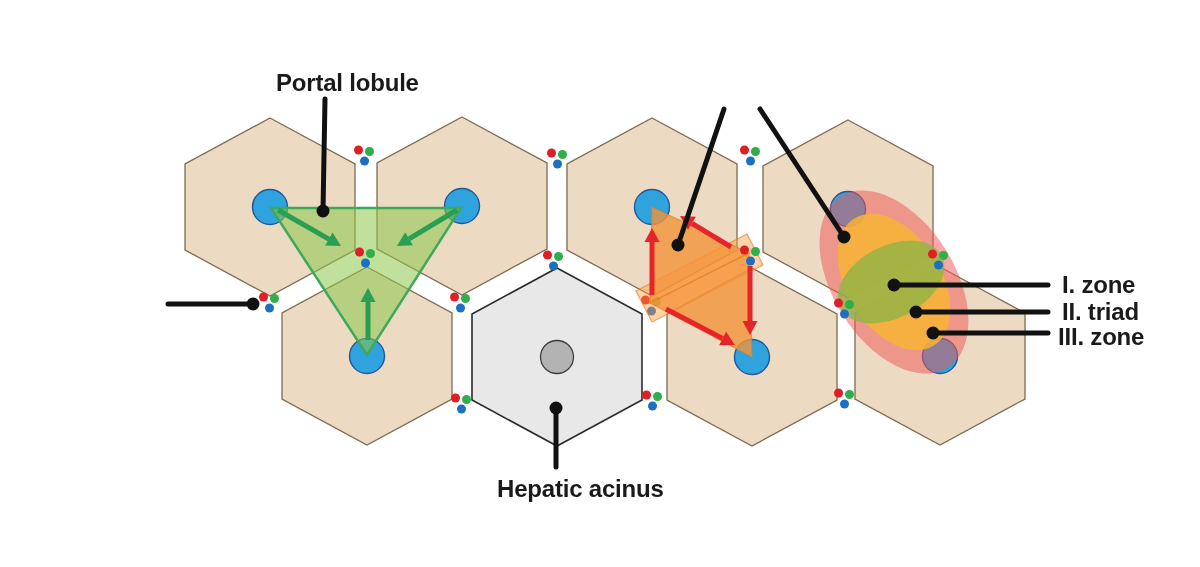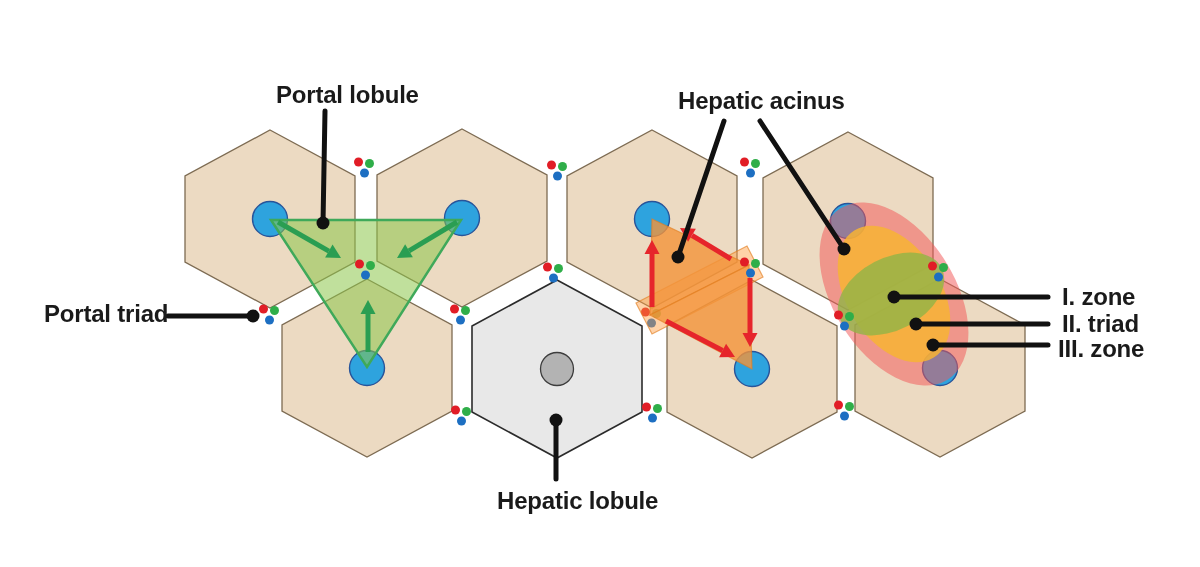--- a/index.html
+++ b/index.html
@@ -1,18 +1,18 @@
 <!DOCTYPE html>
 <html><head>
 <meta charset="utf-8">
 <style>
   html,body{margin:0;padding:0;background:#ffffff;}
   body{width:1200px;height:567px;position:relative;overflow:hidden;
        font-family:"Liberation Sans", sans-serif;}
-  .stage{position:absolute;left:0;top:16px;width:1200px;height:501px;}
+  .stage{position:absolute;left:0;top:4px;width:1200px;height:501px;}
   svg{position:absolute;left:0;top:0;}
   .lbl{position:absolute;font-size:24px;line-height:26px;font-weight:600;
        color:#1a1a1a;white-space:nowrap;letter-spacing:-0.2px;}
 </style>
 </head>
 <body>
 
 <div class="stage">
   <svg id="diagram-svg" width="1200" height="567" viewBox="0 0 1200 567">
       <polygon points="270,114 355,160 355,246 270,292 185,246 185,160" fill="#ecdac2" stroke="#7d6b52" stroke-width="1.3"></polygon>
@@ -106,19 +106,17 @@
       <circle cx="556" cy="404" r="6.5" fill="#111111"></circle>
       <line x1="1048" y1="281" x2="894" y2="281" stroke="#111111" stroke-width="5" stroke-linecap="round"></line>
       <circle cx="894" cy="281" r="6.5" fill="#111111"></circle>
       <line x1="1048" y1="308" x2="916" y2="308" stroke="#111111" stroke-width="5" stroke-linecap="round"></line>
       <circle cx="916" cy="308" r="6.5" fill="#111111"></circle>
       <line x1="1048" y1="329" x2="933" y2="329" stroke="#111111" stroke-width="5" stroke-linecap="round"></line>
       <circle cx="933" cy="329" r="6.5" fill="#111111"></circle>
     </svg>
 
   <div class="lbl" style="left:276px;top:66px">Portal lobule</div>
-  <div class="lbl" style="left:678px;top:72px">Hepatic acinus</div>
-  <div class="lbl" style="left:44px;top:285px">Portal triad</div>
-  <div class="lbl" style="left:497px;top:472px">Hepatic lobule</div>
+  <div class="lbl" style="left:497px;top:472px">Hepatic acinus</div>
   <div class="lbl" style="left:1062px;top:268px">I. zone</div>
   <div class="lbl" style="left:1062px;top:295px">II. triad</div>
   <div class="lbl" style="left:1058px;top:320px">III. zone</div>
 </div>
 
 </body></html>

